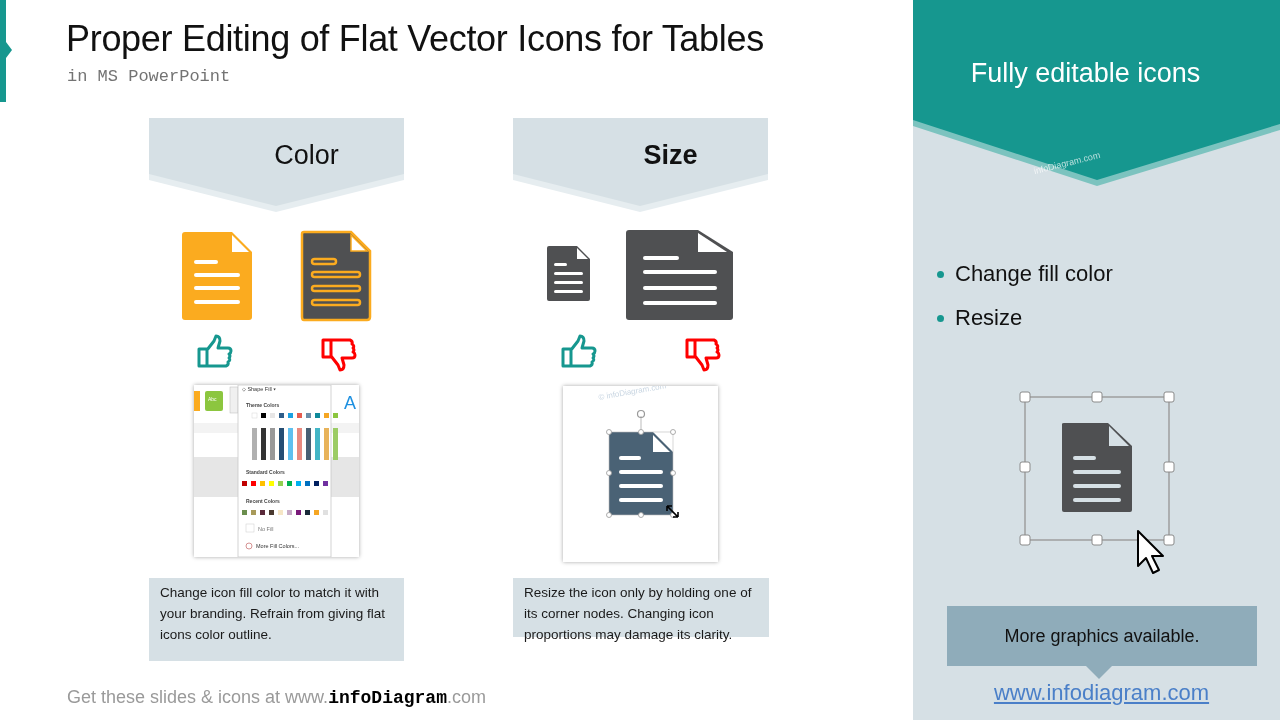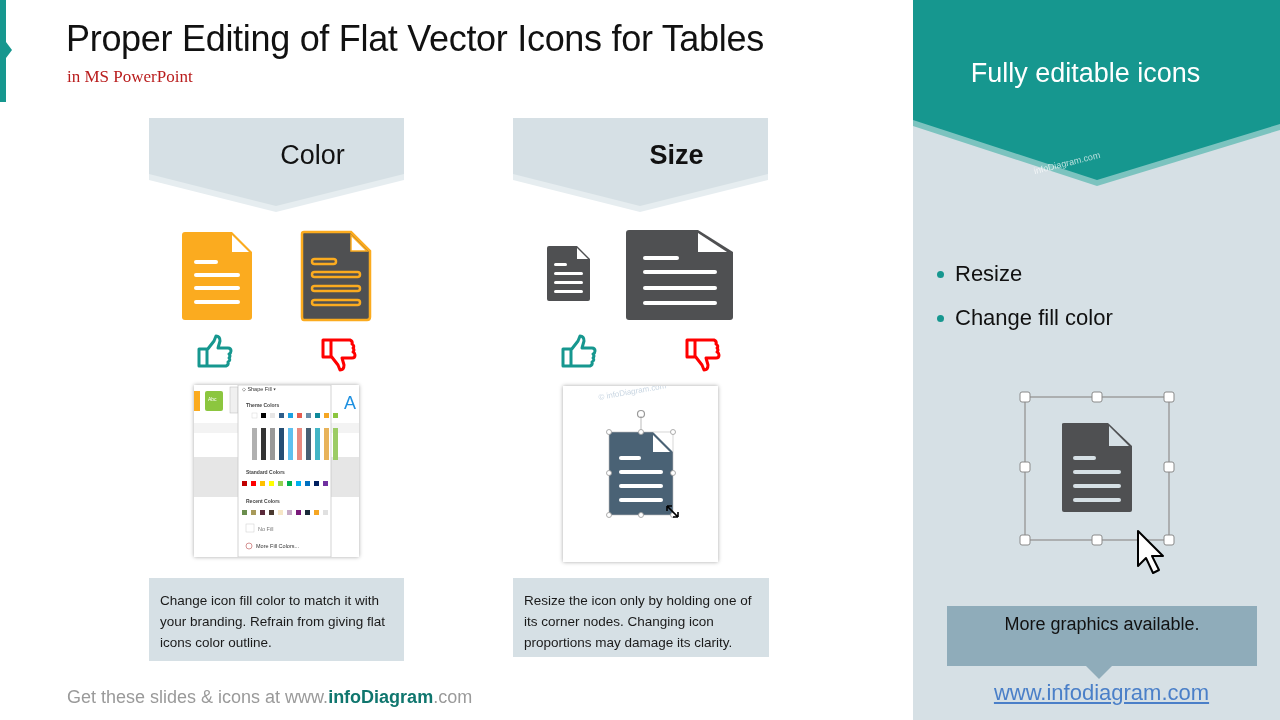--- a/index.html
+++ b/index.html
@@ -5,49 +5,49 @@
   * { box-sizing: border-box; margin: 0; padding: 0; }
   html, body { width: 1280px; height: 720px; overflow: hidden; background: #ffffff; }
   body { position: relative; font-family: "DejaVu Sans", sans-serif; color: #1a1a1a; }
 
   .left-accent { position: absolute; left: 0; top: 0; width: 6px; height: 102px; background: #16978f; }
   .left-accent-arrow { position: absolute; left: 6px; top: 42px; width: 0; height: 0;
     border-top: 8px solid transparent; border-bottom: 8px solid transparent; border-left: 6px solid #16978f; }
 
   .title { position: absolute; left: 66px; top: 18px; font-size: 36px; font-weight: 300; color: #111; letter-spacing: -0.3px;
     font-family: "Liberation Sans", sans-serif; }
-  .subtitle { position: absolute; left: 67px; top: 67px; font-size: 17px; color: #b91c1c; font-family: Liberation Serif, serif; }
+  .subtitle { position: absolute; left: 67px; top: 67px; font-size: 17px; color: #737373; font-family: Liberation Mono, monospace; }
 
   
   .banner { position: absolute; width: 255px; height: 94px; }
   .banner svg { position: absolute; left: 0; top: 0; }
-  .banner-label { position: absolute; left: 16px; top: 22px; width: 100%; text-align: center; font-size: 27px; color: #111;
+  .banner-label { position: absolute; left: 10px; top: 22px; width: 100%; text-align: center; font-size: 27px; color: #111;
     font-family: "Liberation Sans", sans-serif; padding-left: 40px; }
 
   .icon-wrap { position: absolute; }
   .thumb { position: absolute; }
 
   .shot { position: absolute; background: #fff; box-shadow: 0 0 4px rgba(0,0,0,0.35); overflow: hidden; }
 
-  .desc { position: absolute; background: #d6e0e5; padding: 12px 11px; font-size: 13.5px; line-height: 21px; color: #1a1a1a;
+  .desc { position: absolute; background: #d6e0e5; padding: 4px 11px; font-size: 13.5px; line-height: 21px; color: #1a1a1a;
     font-family: "Liberation Sans", sans-serif; }
 
   .footer { position: absolute; left: 67px; top: 687px; font-size: 18px; color: #9a9a9a; font-family: "Liberation Sans", sans-serif; }
-  .footer b { color: #0f766e; }
+  .footer b { color: #000000; font-family: Liberation Mono, monospace; }
 
   
   .panel { position: absolute; left: 913px; top: 0; width: 367px; height: 720px; background: #d6e0e5; }
   .panel-title { position: absolute; left: 913px; top: 58px; width: 345px; text-align: center; font-size: 27px; color: #fff;
     font-weight: 300; font-family: "Liberation Sans", sans-serif; }
   .bullets { position: absolute; left: 935px; top: 252px; list-style: none; }
   .bullets li { position: relative; padding-left: 20px; font-size: 22px; line-height: 44px; color: #111; font-family: "Liberation Sans", sans-serif; }
   .bullets li .dot { position: absolute; left: 2px; top: 19px; width: 7px; height: 7px; border-radius: 50%; background: #16978f; }
 
   .callout { position: absolute; left: 947px; top: 606px; width: 310px; height: 60px; background: #8facba; text-align: center;
-    font-size: 18px; line-height: 26px; color: #111; padding-top: 5px; font-family: "Liberation Sans", sans-serif; }
+    font-size: 18px; line-height: 26px; color: #111; padding-top: 17px; font-family: "Liberation Sans", sans-serif; }
   .callout-arrow { position: absolute; left: 1086px; top: 666px; width: 0; height: 0;
     border-left: 13px solid transparent; border-right: 13px solid transparent; border-top: 13px solid #8facba; }
   .link { position: absolute; left: 913px; top: 680px; width: 377px; text-align: center; font-size: 22px; color: #4a7fc8;
     text-decoration: underline; font-family: "Liberation Sans", sans-serif; }
   .wm { position: absolute; font-size: 9px; color: rgba(255,255,255,0.7); transform: rotate(-14deg); font-family: "Liberation Sans", sans-serif; }
 </style>
 </head>
 <body>
 
 <div class="left-accent"></div>
@@ -225,38 +225,38 @@
         <circle cx="110" cy="87" r="2.5"></circle>
       <circle cx="46" cy="129" r="2.5"></circle>
         <circle cx="78" cy="129" r="2.5"></circle>
         <circle cx="110" cy="129" r="2.5"></circle>
     </g>
     <path d="M104 120 L115 131 M104 120 L104 125 M104 120 L109 120 M115 131 L115 126 M115 131 L110 131" stroke="#000" stroke-width="1.6" fill="none"></path>
   </svg>
 </div>
 
 <div class="desc" style="left:149px; top:578px; width:255px; height:83px;">Change icon fill color to match it with your branding. Refrain from giving flat icons color outline.</div>
-<div class="desc" style="left:513px; top:578px; width:256px; height:79px;">Resize the icon only by holding one of its corner nodes. Changing icon proportions may damage its clarity.</div>
+<div class="desc" style="left:513px; top:578px; width:256px; height:59px;">Resize the icon only by holding one of its corner nodes. Changing icon proportions may damage its clarity.</div>
 
 <div class="footer">
   <span>Get these slides &amp; icons at www.</span><b>infoDiagram</b><span>.com</span>
 </div>
 
 <div class="panel">
   <svg width="367" height="186" viewBox="0 0 367 186" style="position:absolute; left:0; top:0;">
     <polygon points="0,0 367,0 367,130 184,186 0,126" fill="#7cc3bf"></polygon>
     <polygon points="0,0 367,0 367,124 184,180 0,120" fill="#16978f"></polygon>
   </svg>
   <div class="wm" style="left:120px; top:158px;">infoDiagram.com</div>
 </div>
 <div class="panel-title">Fully editable icons</div>
 
 <ul class="bullets">
+  <li><span class="dot"></span><span>Change fill color</span></li>
   <li><span class="dot"></span><span>Resize</span></li>
-  <li><span class="dot"></span><span>Change fill color</span></li>
 </ul>
 
 <div class="icon-wrap" style="left:1016px; top:388px;">
   <svg width="170" height="192" viewBox="0 0 170 192">
     <rect x="9" y="9" width="144" height="143" fill="none" stroke="#9e9e9e" stroke-width="1.5"></rect>
     <path d="M46 36 Q46 35 48 35 H92 L116 58 V122 Q116 124 114 124 H48 Q46 124 46 122 Z" fill="#4f5052"></path>
     <path d="M93 38 L113 58 H93 Z" fill="#d6e0e5"></path>
     <rect x="57" y="68" width="23" height="4" rx="2" fill="#d6e0e5"></rect>
     <rect x="57" y="82" width="48" height="4" rx="2" fill="#d6e0e5"></rect>
     <rect x="57" y="96" width="48" height="4" rx="2" fill="#d6e0e5"></rect>

